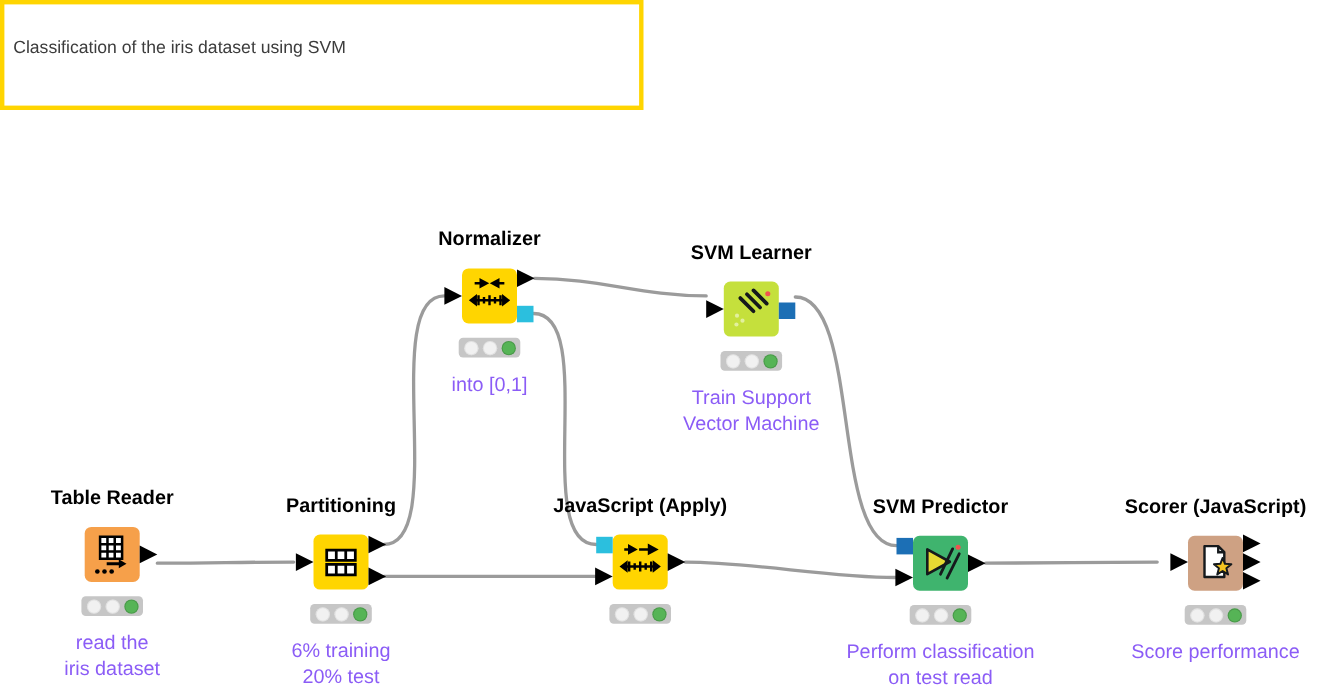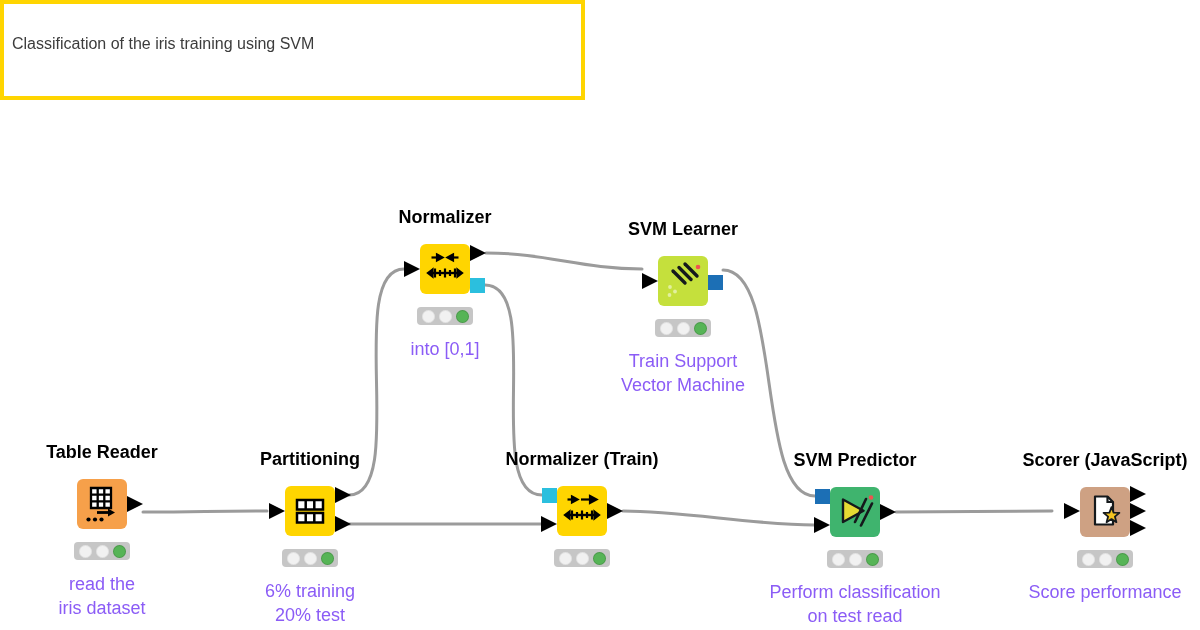--- a/index.html
+++ b/index.html
@@ -119,21 +119,21 @@
     <div class="port-tri" style="border-left-color: rgb(0, 0, 0); top: 17px; left: -16px;"></div><div class="port-sq" style="background: rgb(28, 111, 181); top: 19px; left: 50px;"></div></div>
     <div class="traffic">
       <span class="dot"></span>
       <span class="dot"></span>
       <span class="dot on"></span>
     </div>
     <div class="node-caption">Train Support
 Vector Machine</div>
   </div>
       <div class="node" style="left: 557px; top: 486px;">
-    <div class="node-title">Normalizer (Train)</div>
+    <div class="node-title">JavaScript (Apply)</div>
     <div class="node-body" style="background: rgb(255, 213, 0);">
       <span class="node-icon"><svg viewBox="0 0 50 50">
               <g stroke="#000" stroke-width="2.2" fill="#000">
                 <path d="M10.5 13.5 H15" fill="none"></path>
                 <path d="M15 10.5 L20.5 13.5 L15 16.5 Z"></path>
                 <path d="M24 13.5 H33" fill="none"></path>
                 <path d="M33 10 L39.5 13.5 L33 17 Z"></path>
                 <path d="M11 29 H39" fill="none" stroke-width="2.4"></path>
                 <path d="M15 24.5 V33.5 M20 26 V32 M25 24.5 V33.5 M30 26 V32 M35 24.5 V33.5" fill="none"></path>
                 <path d="M12.5 25.5 L8 29 L12.5 32.5 Z"></path>
@@ -179,15 +179,15 @@
     <div class="port-tri" style="border-left-color: rgb(0, 0, 0); top: 16px; left: -16px;"></div><div class="port-tri" style="border-left-color: rgb(0, 0, 0); top: -1px; left: 50px;"></div><div class="port-tri" style="border-left-color: rgb(0, 0, 0); top: 16px; left: 50px;"></div><div class="port-tri" style="border-left-color: rgb(0, 0, 0); top: 33px; left: 50px;"></div></div>
     <div class="traffic">
       <span class="dot"></span>
       <span class="dot"></span>
       <span class="dot on"></span>
     </div>
     <div class="node-caption">Score performance</div>
   </div>
     </div>
   <div class="annotation" style="border-color: rgb(255, 213, 0);">
-    <div class="annotation-text">Classification of the iris training using SVM</div>
+    <div class="annotation-text">Classification of the iris dataset using SVM</div>
   </div>
 </div>
 
 </body></html>

